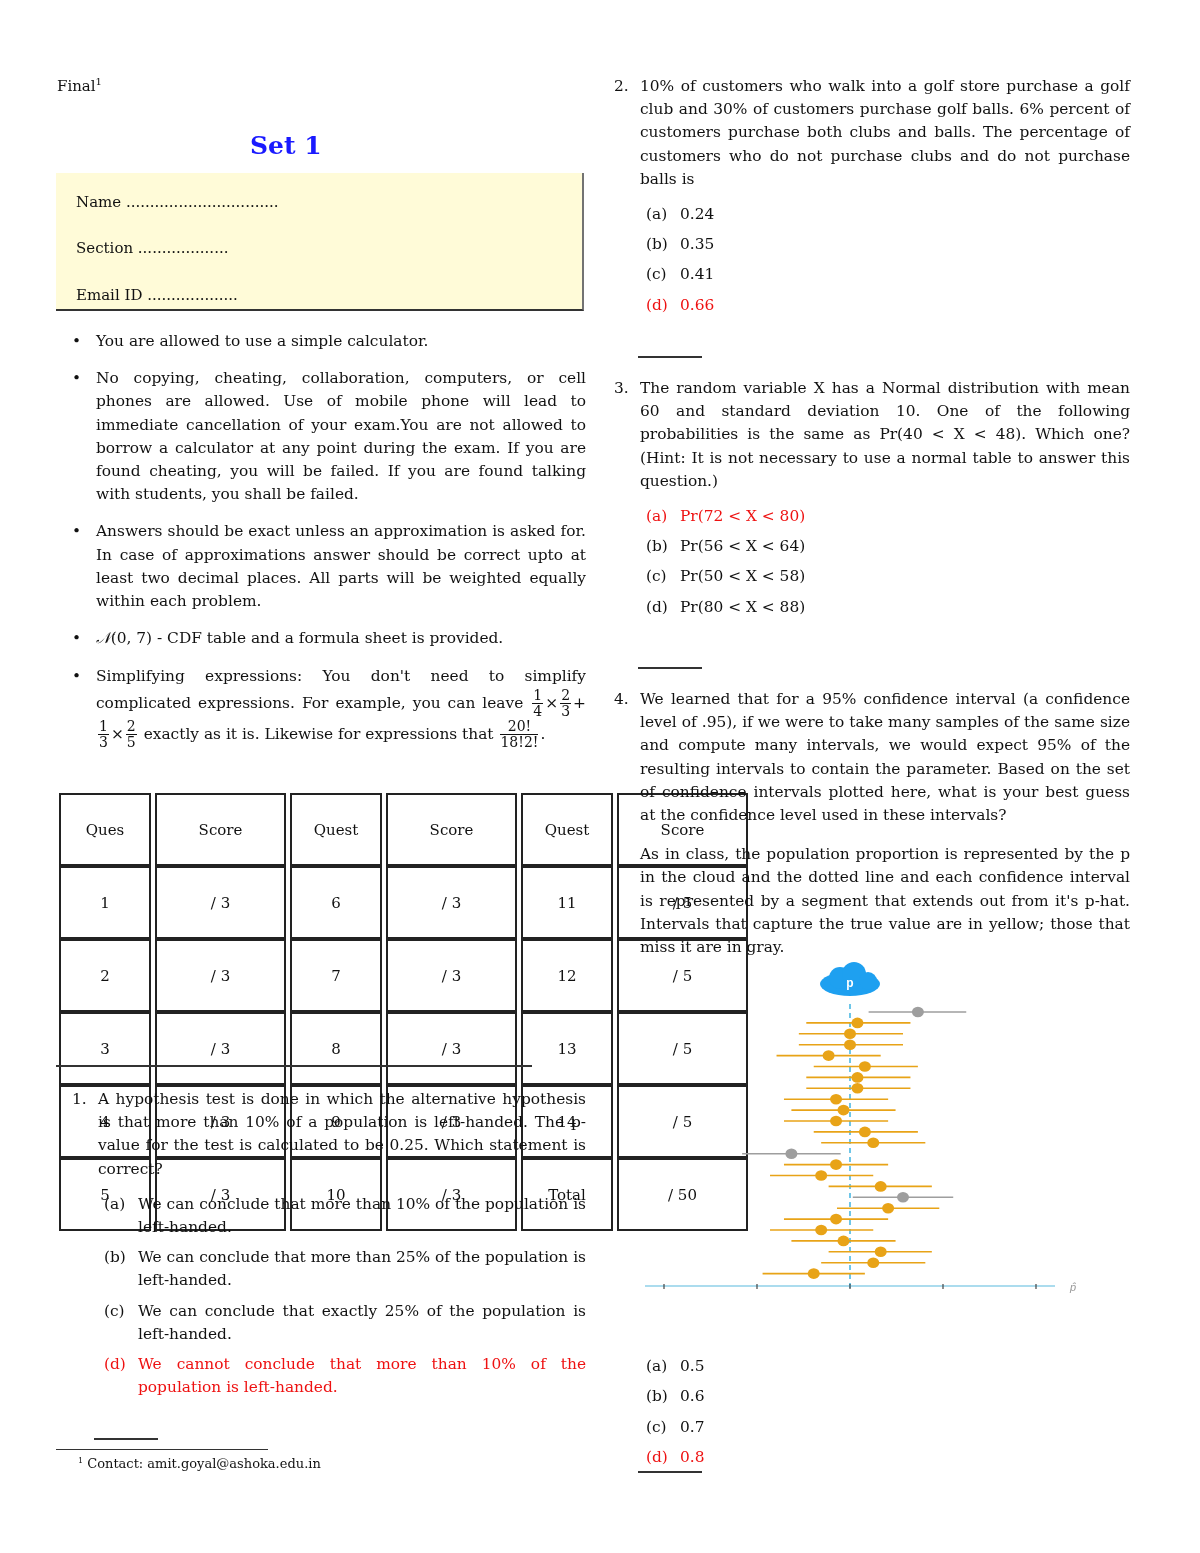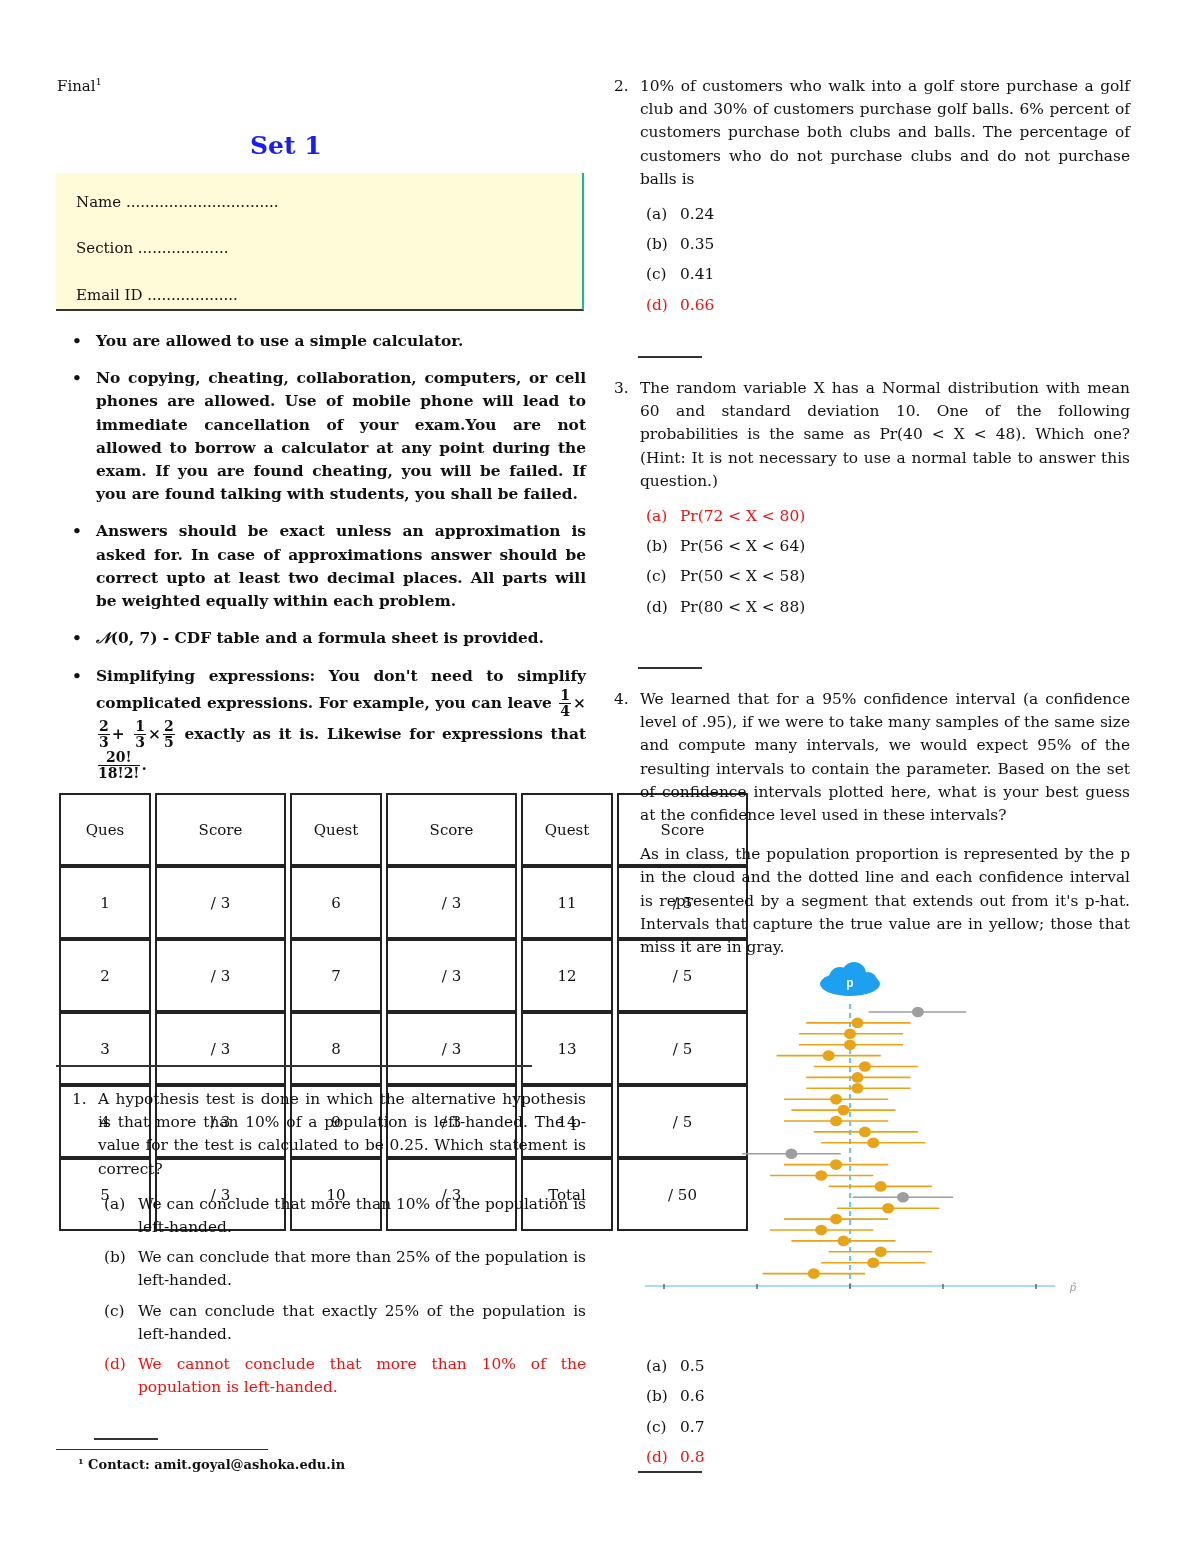--- a/index.html
+++ b/index.html
@@ -3,41 +3,41 @@
 <meta charset="utf-8">
 <style>
   html, body { margin:0; padding:0; background:#fff; }
   body { width:1200px; height:1553px; position:relative; overflow:hidden;
          font-family:"DejaVu Serif", serif; color:#111; font-size:16px; }
   .abs { position:absolute; }
   .final { left:57px; top:76px; font-size:15px; }
   .final sup { font-size:10px; }
   .set-title { left:250px; top:131px; width:140px; text-align:left; color:#1a1aff; font-size:25px; font-weight:bold; }
   .namebox { left:56px; top:173px; width:528px; height:138px; background:#fffbd8;
-             border-right:2px solid #14b8a6; border-bottom:2px solid #333; box-sizing:border-box; }
+             border-right:2px solid #737373; border-bottom:2px solid #333; box-sizing:border-box; }
   .namebox .row { position:absolute; left:20px; font-size:15px; }
   .bullets { left:68px; top:330px; width:518px; font-size:15.4px; line-height:23.2px; }
-  .bullets .b { position:relative; padding-left:28px; margin-bottom:14px; text-align:justify;font-weight:bold; }
+  .bullets .b { position:relative; padding-left:28px; margin-bottom:14px; text-align:justify; }
   .bullets .b::before { content:"\2022"; position:absolute; left:4px; top:0; }
   .frac { display:inline-block; vertical-align:middle; text-align:center; line-height:15px; font-size:14px; margin:0 2px; }
   .frac .n { display:block; border-bottom:1px solid #111; padding:0 1px; }
   .frac .d { display:block; }
   table.score { position:absolute; left:55px; top:793px; border-collapse:separate; border-spacing:4px 0; font-size:15px; }
   table.score td { border:2px solid #222; height:37px; text-align:center; padding:16px; }
   table.score td.q { width:56px; }
   table.score td.s { width:95px; }
   .rule { position:absolute; height:1.5px; background:#333; }
   .q-block { position:absolute; font-size:15.4px; line-height:23.2px; text-align:justify; }
   .q-num { position:absolute; left:0; top:0; }
   .q-text { margin-left:26px; }
   .opts { margin-left:26px; margin-top:12px; }
   .opt { position:relative; padding-left:40px; margin-bottom:7px; }
   .opt .lab { position:absolute; left:6px; top:0; }
   .correct { color:#ee1111; }
-  .footnote { left:78px; top:1456px; font-size:13px;font-weight:bold; }
+  .footnote { left:78px; top:1456px; font-size:13px; }
   .footnote sup { font-size:8px; }
   svg text { font-family:"Liberation Sans", sans-serif; }
 </style>
 </head>
 <body>
 
 <div class="abs final"><span>Final</span><sup>1</sup></div>
 <div class="abs set-title">Set 1</div>
 
 <div class="abs namebox">

